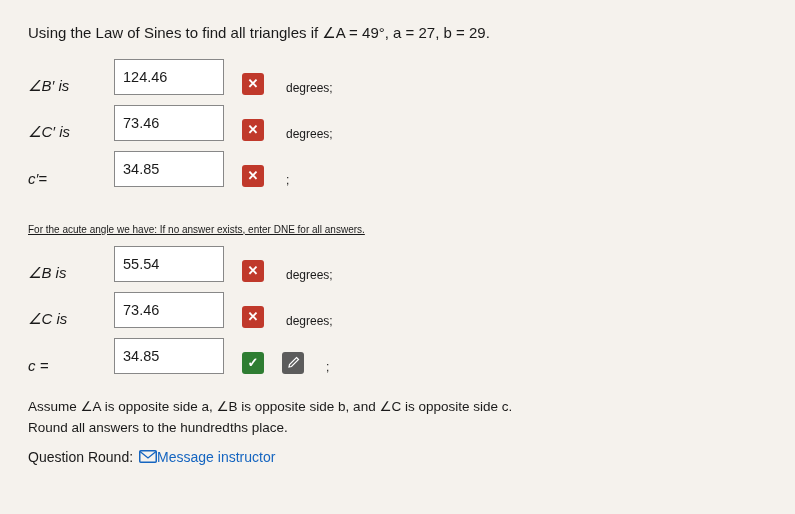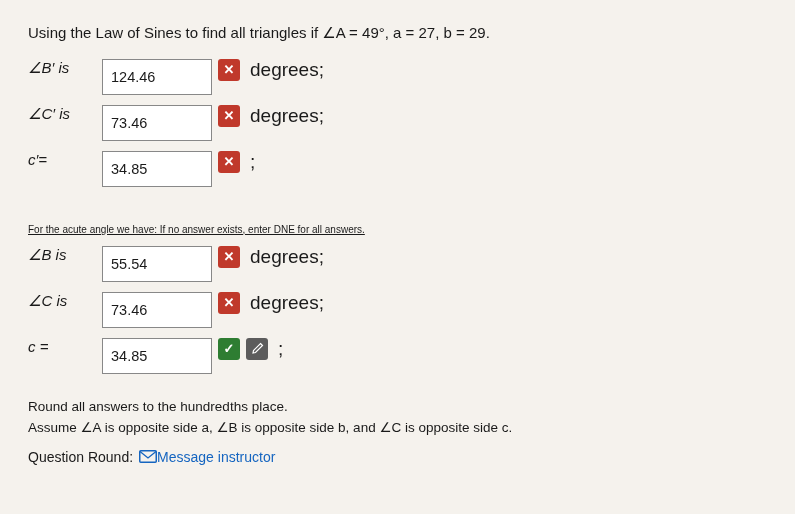--- a/index.html
+++ b/index.html
@@ -34,23 +34,23 @@
     .section-label {
       font-size: 10px;
       color: #1a1a1a;
       margin-bottom: 11px;
       margin-top: 10px;
       text-decoration: underline;
     }
 
     .row {
       display: flex;
-      align-items: flex-start;
+      align-items: flex-end;
       margin-bottom: 10px;
-      gap: 6px;
+      gap: 18px;
     }
 
     .row-label {
       font-size: 15px;
       color: #1a1a1a;
       min-width: 68px;
       font-style: italic;
     }
 
     .input-box {
@@ -98,21 +98,21 @@
       width: 22px;
       height: 22px;
       background: #5c5c5c;
       border-radius: 3px;
       cursor: pointer;
       color: #fff;
       font-size: 11px;
     }
 
     .unit-text {
-      font-size: 19px;
+      font-size: 12px;
       color: #1a1a1a;
       margin-left: 4px;
     }
 
     .divider {
       height: 1px;
       background: transparent;
       margin: 6px 0 10px 0;
     }
 
@@ -195,22 +195,22 @@
     <span class="check-btn">✓</span>
     <span class="pencil-btn">
       <svg width="13" height="13" viewBox="0 0 13 13" fill="none" xmlns="http://www.w3.org/2000/svg">
         <path d="M9.5 1.5L11.5 3.5L4.5 10.5L2 11L2.5 8.5L9.5 1.5Z" stroke="white" stroke-width="1.2" fill="none"></path>
       </svg>
     </span>
     <span class="unit-text">;</span>
   </div>
 
   <div class="footer-text">
+    <div>Assume ∠A is opposite side a, ∠B is opposite side b, and ∠C is opposite side c.</div>
     <div>Round all answers to the hundredths place.</div>
-    <div>Assume ∠A is opposite side a, ∠B is opposite side b, and ∠C is opposite side c.</div>
   </div>
 
   <div class="question-help">
     <span>Question Round:</span>
     <a class="help-link" href="#">
       <svg width="18" height="13" viewBox="0 0 18 13" fill="none" xmlns="http://www.w3.org/2000/svg">
         <rect x="0.75" y="0.75" width="16.5" height="11.5" rx="1" stroke="#1565c0" stroke-width="1.5" fill="none"></rect>
         <path d="M1 1.5L9 8L17 1.5" stroke="#1565c0" stroke-width="1.3" fill="none"></path>
       </svg>
       <span>Message instructor</span>

